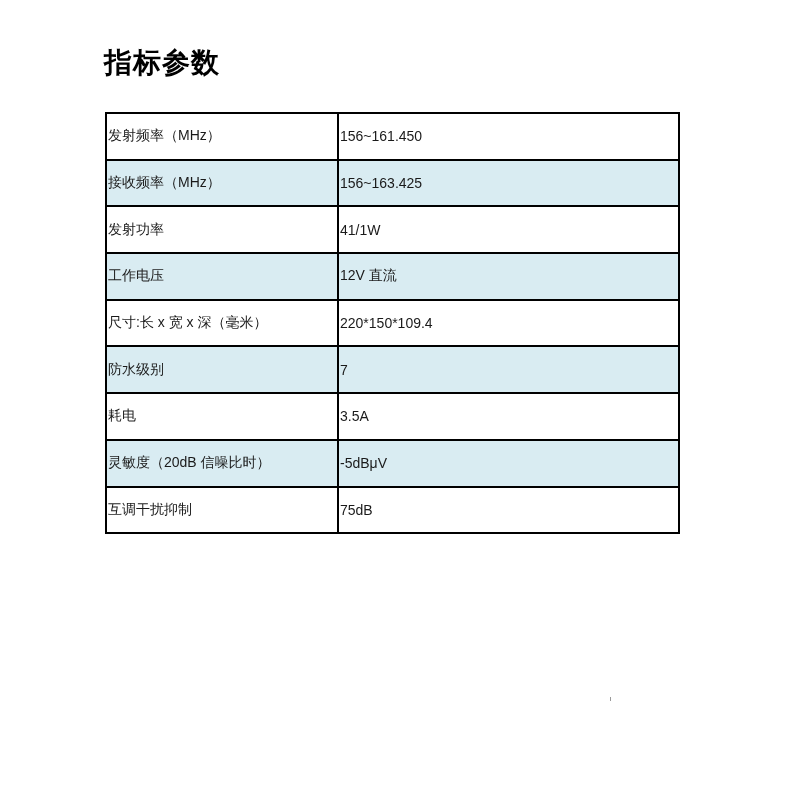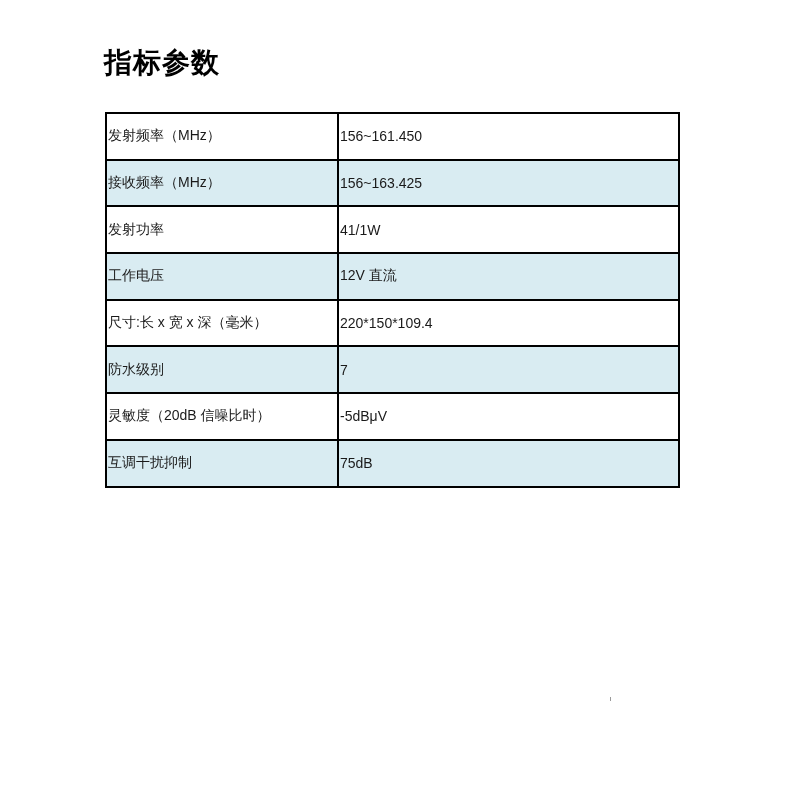--- a/index.html
+++ b/index.html
@@ -99,20 +99,24 @@
       </tr>
       <tr>
         <td>尺寸:长 x 宽 x 深（毫米）</td>
         <td>220*150*109.4</td>
       </tr>
       <tr>
         <td>防水级别</td>
         <td>7</td>
       </tr>
       <tr>
+        <td>耗电</td>
+        <td>3.5A</td>
+      </tr>
+      <tr>
         <td>灵敏度（20dB 信噪比时）</td>
         <td>-5dBμV</td>
       </tr>
       <tr>
         <td>互调干扰抑制</td>
         <td>75dB</td>
       </tr>
     </tbody>
   </table>
 

